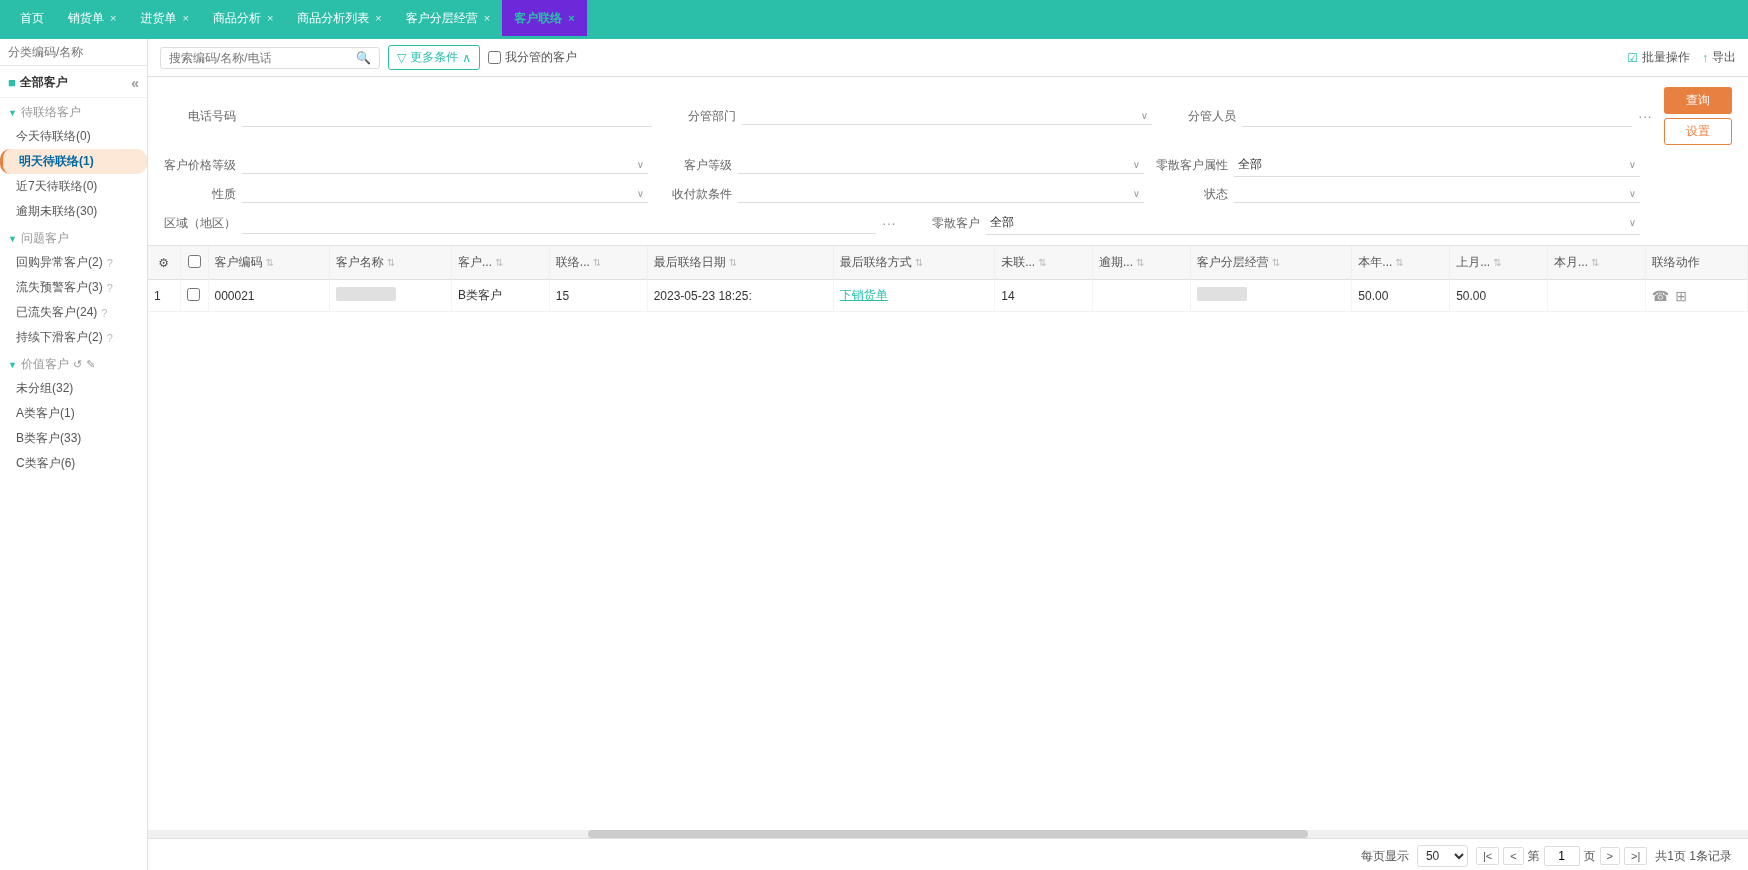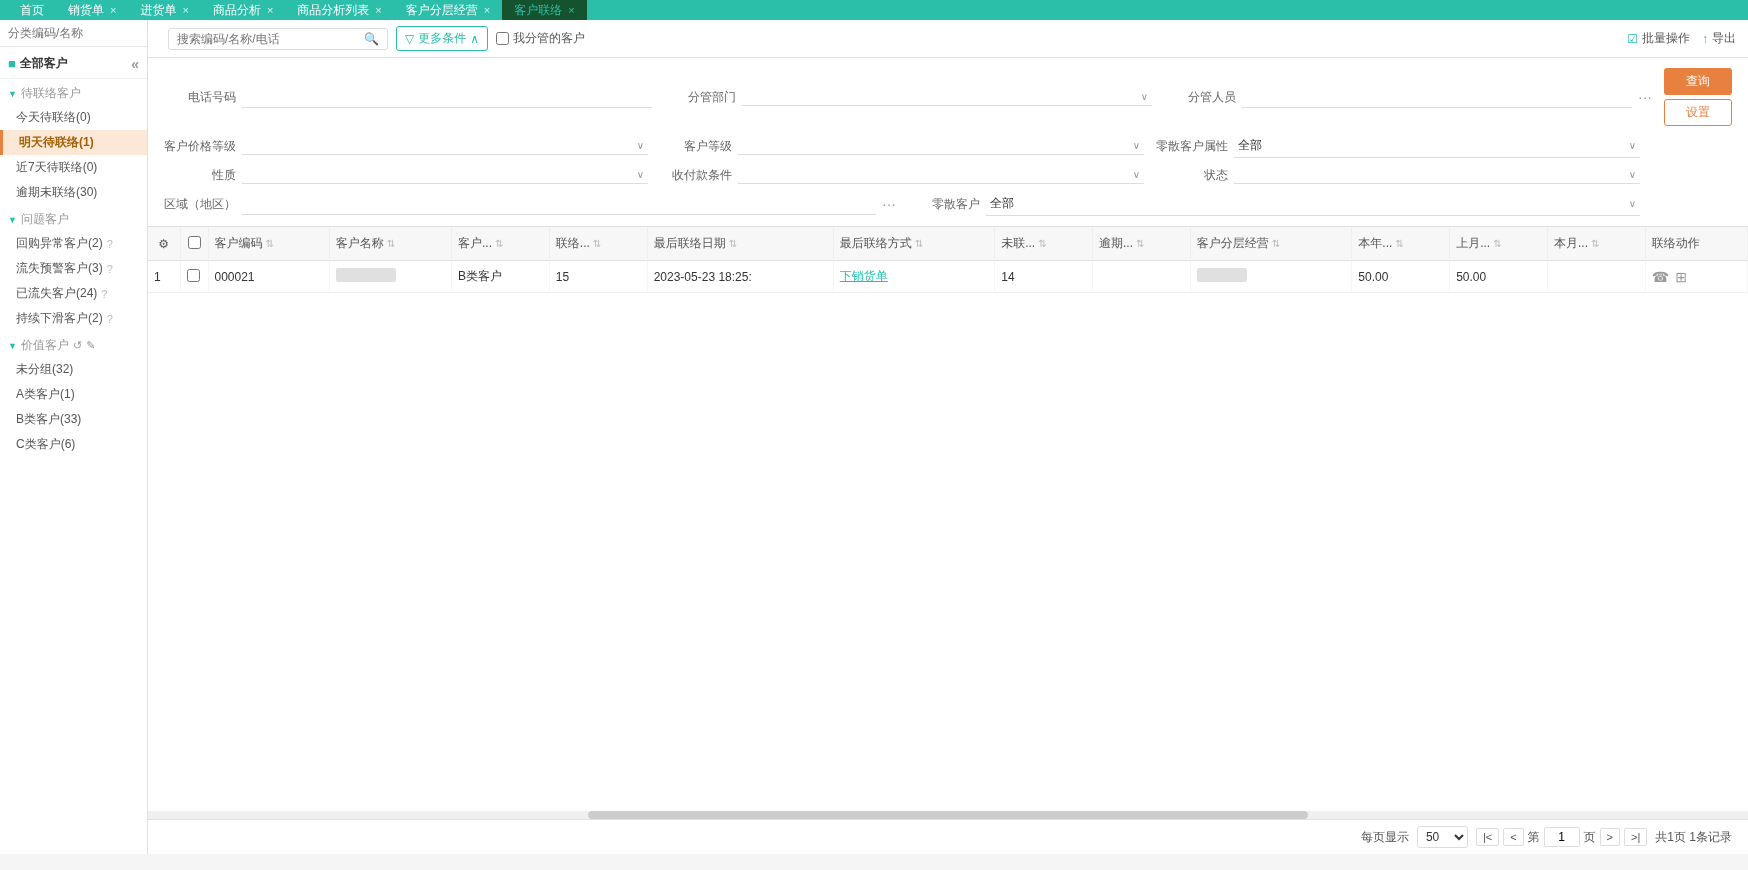--- a/index.html
+++ b/index.html
@@ -1,37 +1,36 @@
 <!DOCTYPE html>
 <html><head>
   <meta charset="utf-8">
   <style>
     * { box-sizing: border-box; margin: 0; padding: 0; font-family: 'Microsoft YaHei', Arial, sans-serif; font-size: 12px; }
     body { background: #f5f5f5; overflow: hidden; }
 
     
     .top-nav {
       display: flex;
-      align-items: center;
       background: #2bbfaa;
-      height: 20px;
+      height: 39px;
       padding: 0 8px;
       gap: 0;
     }
     .nav-item {
       color: #fff;
       padding: 0 12px;
       height: 36px;
       display: flex;
       align-items: center;
       cursor: pointer;
       white-space: nowrap;
       font-size: 13px;
     }
-    .nav-item.active { background: #14532d; color: #2bbfaa; border-radius: 0; }
+    .nav-item.active { background: #6d28d9; color: #2bbfaa; border-radius: 0; font-weight: bold; }
     .nav-item .close-x {
       margin-left: 6px;
       font-size: 11px;
       color: rgba(255,255,255,0.8);
     }
     .nav-item.active .close-x { color: #2bbfaa; }
 
     
     .main-layout {
       display: flex;
@@ -87,21 +86,21 @@
       color: #2bbfaa;
     }
     .sidebar-item {
       padding: 4px 8px 4px 16px;
       color: #555;
       cursor: pointer;
       display: flex;
       align-items: center;
       gap: 4px;
     }
-    .sidebar-item.active { background: #fde8d8; color: #a16207; font-weight: bold; border-left: 3px solid #e88040; }
+    .sidebar-item.active { background: #fde8d8; color: #0369a1; font-weight: bold; border-left: 3px solid #e88040; border-radius: 10px; }
     .sidebar-item .help-icon { color: #bbb; font-size: 11px; }
 
     
     .content-area {
       flex: 1;
       display: flex;
       flex-direction: column;
       overflow: hidden;
     }
 
@@ -115,21 +114,20 @@
       gap: 8px;
     }
     .search-box {
       display: flex;
       align-items: center;
       border: 1px solid #ddd;
       border-radius: 3px;
       padding: 3px 8px;
       width: 220px;
       background: #fff;
-      margin-left: 8px;
     }
     .search-box input {
       border: none;
       outline: none;
       font-size: 12px;
       color: #999;
       flex: 1;
       background: transparent;
     }
     .search-box .s-icon { color: #2bbfaa; cursor: pointer; }

